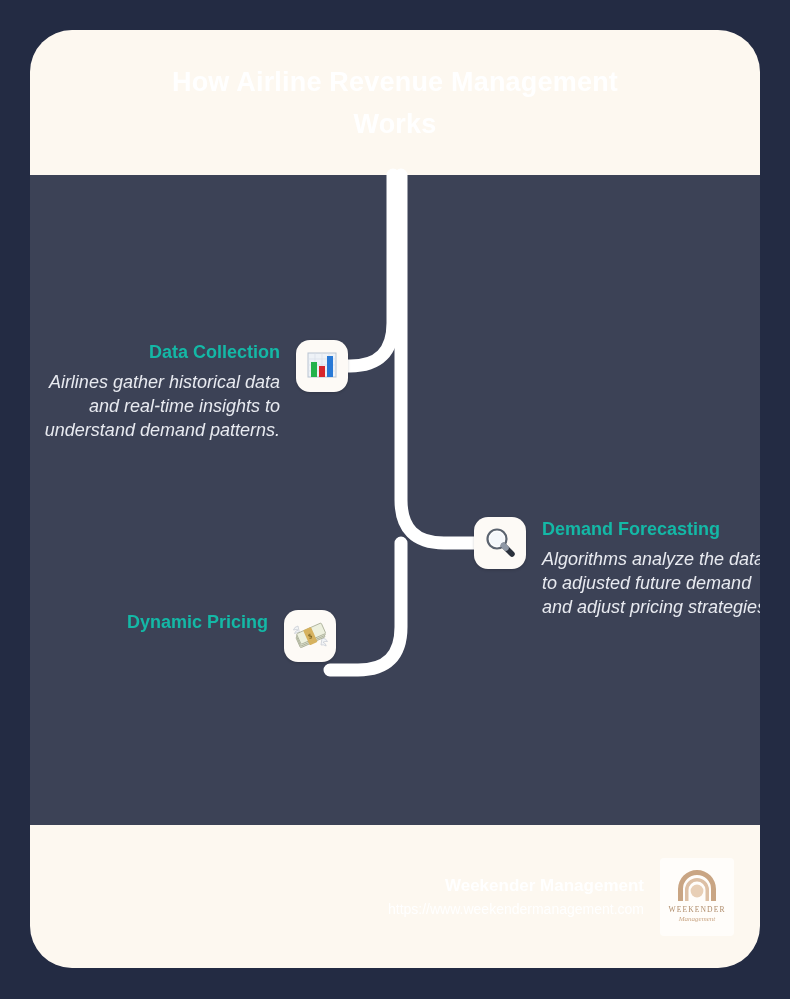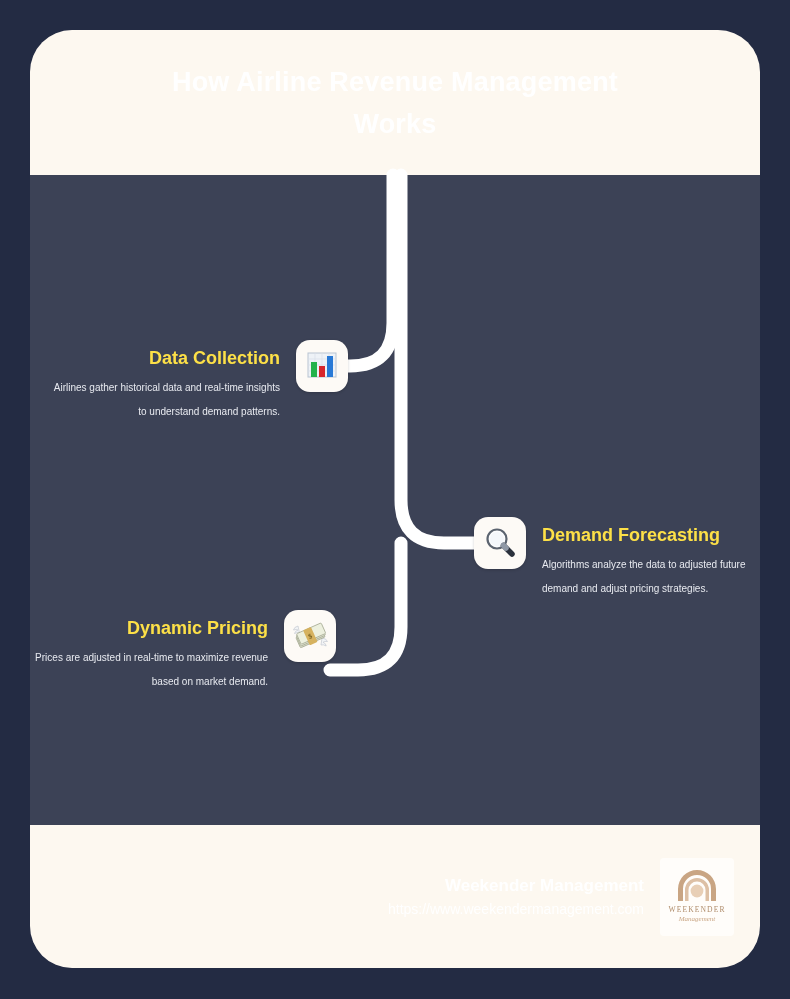--- a/index.html
+++ b/index.html
@@ -125,31 +125,31 @@
     flex: none;
     display: flex;
     align-items: center;
     justify-content: center;
     box-shadow: 0 1px 3px rgba(0,0,0,0.18);
   }
   .step-body {
     width: 236px;
   }
   .step-title {
-    color: #fde047;
+    color: #14b8a6;
     font-size: 18px;
     font-weight: bold;
     line-height: 24px;
-    margin-top: 6px;
   }
   .step-desc {
     color: #e8eaf0;
-    font-size: 10px;
+    font-size: 18px;
     line-height: 24px;
     margin-top: 6px;
+    font-style: italic;
   }
 
   .step-right-text .step-body { margin-right: 16px; text-align: right; }
   .step-left-text  .step-body { margin-left: 16px;  text-align: left; }
 
   
   #step-1 { left: 14px;  top: 310px; }
   #step-2 { left: 444px; top: 487px; }
   #step-3 { left: 2px;   top: 580px; }
 
@@ -208,21 +208,20 @@
       </div>
       <div class="step-body">
         <div class="step-title">Demand Forecasting</div>
         <div class="step-desc">Algorithms analyze the data to adjusted future demand and adjust pricing strategies.</div>
       </div>
     </div>
 
     <div class="step step-right-text" id="step-3">
       <div class="step-body">
         <div class="step-title">Dynamic Pricing</div>
-        <div class="step-desc">Prices are adjusted in real-time to maximize revenue based on market demand.</div>
       </div>
       <div class="step-icon">
         <svg class="icon-svg" width="38" height="38" viewBox="0 0 38 38">
 
           <g fill="#f2f4f6" stroke="#c9ced6" stroke-width="0.8">
             <path d="M7 9 q-4 1 -4.5 4 q3 -1 4.5 0 q-3 1 -3.5 3.5 q3 -1.5 5 -0.5 z"></path>
             <path d="M31 21 q4.5 0.5 5.5 3.5 q-3 -0.5 -4.5 0.7 q3 1.2 3.2 3.8 q-3 -1.8 -5.2 -1 z"></path>
           </g>
 
           <g transform="rotate(-24 19 19)">

